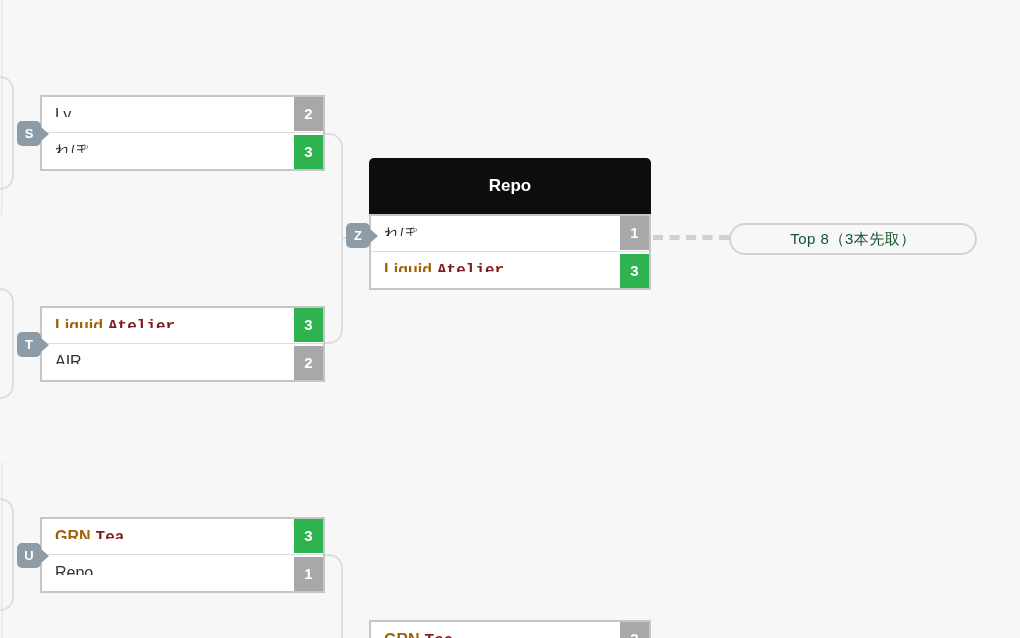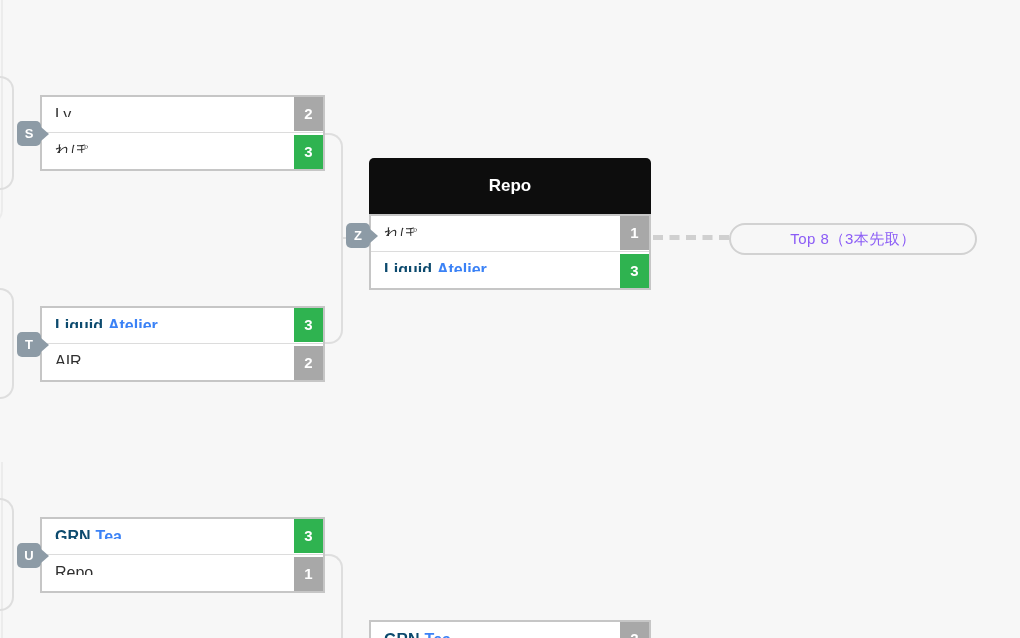--- a/index.html
+++ b/index.html
@@ -41,23 +41,23 @@
     display:flex; align-items:center; justify-content:center;
   }
   .mbody { background:#fff; border:2px solid #c6c6c6; }
   .row { position:relative; height:36px; }
   .row.first { border-bottom:1px solid #dcdcdc; }
   .pname {
     position:absolute; left:13px; top:0; right:34px; height:20px;
     line-height:36px; font-size:16px; color:#2f2f2f;
     white-space:nowrap; overflow:hidden;
   }
-  .pname .team { color:#0c4a6e; font-weight:bold; }
+  .pname .team { color:#a16207; font-weight:bold; }
   .pname .team:not(:empty) { margin-right:5px; }
-  .pname.teamed .pn { font-weight:bold; color:#3b82f6; }
+  .pname.teamed .pn { font-weight:bold; color:#7f1d1d;font-family:Liberation Mono, monospace; }
   .score {
     position:absolute; right:0; width:29px; height:34px;
     color:#fff; font-weight:bold; font-size:15px;
     text-align:center; line-height:34px;
   }
   .row.first  .score { top:0; }
   .row.second .score { bottom:0; }
   .score.win  { background:#2fb350; }
   .score.lose { background:#a8a8a8; }
 
@@ -81,21 +81,21 @@
   .match-s { left:40px;  top:95px;  }
   .match-t { left:40px;  top:306px; }
   .match-u { left:40px;  top:517px; }
   .match-z { left:369px; top:158px; width:282px; }
   .match-next { left:369px; top:620px; width:282px; }
 
   
   .round-pill {
     position:absolute; left:729px; top:223px; width:248px; height:32px;
     border:2px solid #d2d2d2; border-radius:17px;
-    color:#8b5cf6; font-size:15px;
+    color:#14532d; font-size:15px;
     display:flex; align-items:center; justify-content:center;
     letter-spacing:.5px;
   }
 </style>
 </head>
 <body>
 
 <div class="stage">
 
   <div class="conn edge-top"></div>

